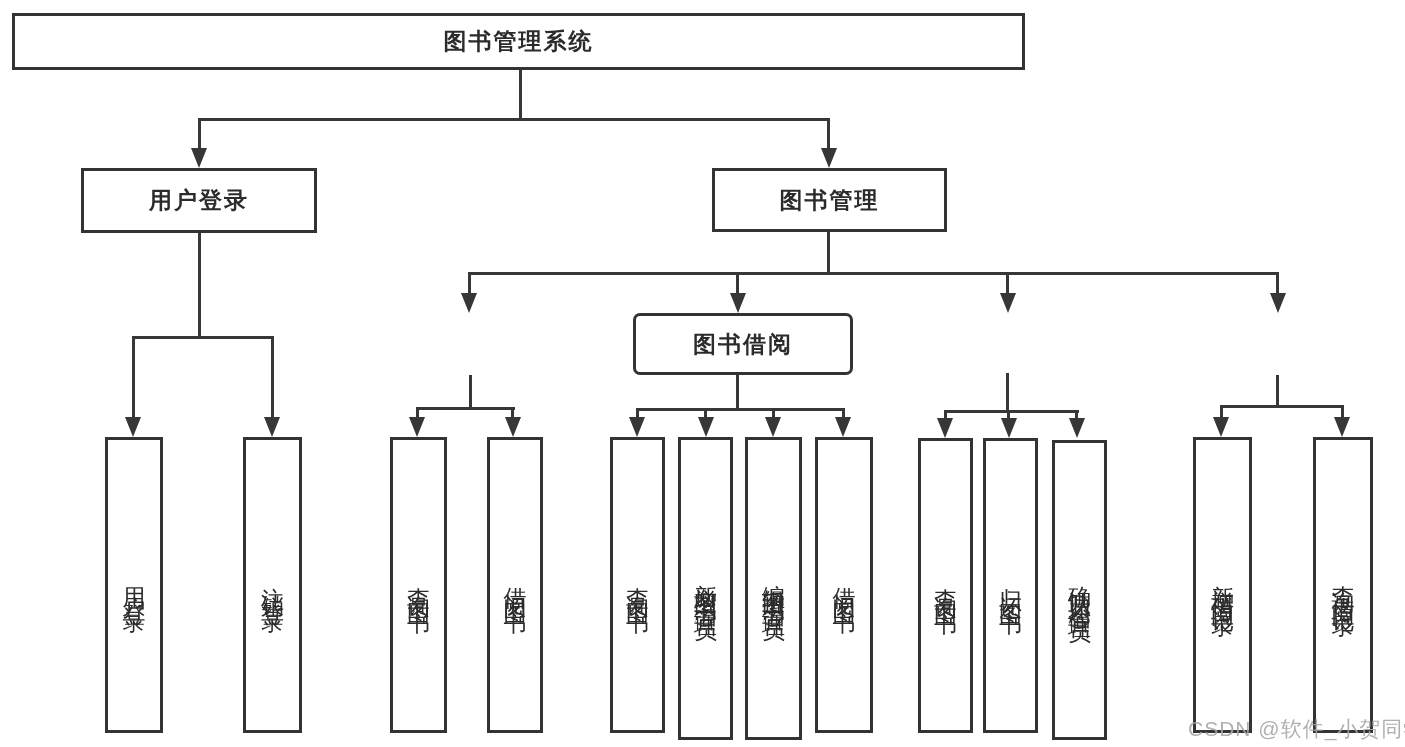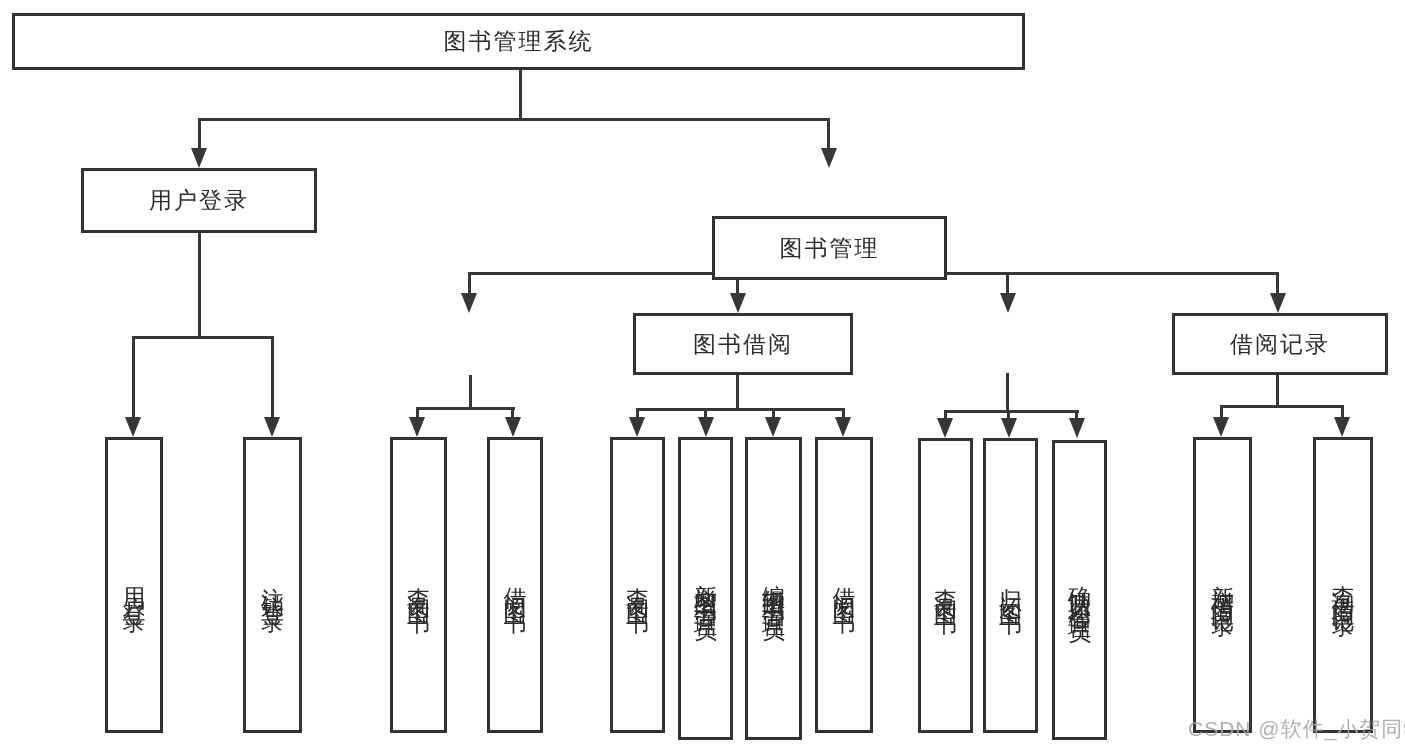--- a/index.html
+++ b/index.html
@@ -4,21 +4,21 @@
 <style>
   html,body { margin:0; padding:0; background:#ffffff; }
   .canvas {
     position:relative; width:1405px; height:747px; background:#ffffff;
     font-family:"Liberation Sans", sans-serif; overflow:hidden;
   }
   
   .hbox {
     position:absolute; box-sizing:border-box; background:#ffffff;
     border:3px solid #333333; display:flex; align-items:center; justify-content:center;
-    font-size:23px; color:#2b2b2b; letter-spacing:2px; z-index:2;
+    font-size:23px; color:#2b2b2b; letter-spacing:2px; z-index:2;font-weight:bold;
   }
   
   .vbox {
     position:absolute; box-sizing:border-box; background:#ffffff;
     border:3px solid #333333; display:flex; align-items:center; justify-content:center;
     z-index:2;
   }
   .vtext {
     writing-mode:vertical-rl; text-orientation:mixed;
     font-size:23px; color:#2b2b2b; letter-spacing:8px; line-height:1; white-space:nowrap;
@@ -50,21 +50,21 @@
   <div class="vline" style="left:519px; top:70px;  height:48px;"></div>
   <div class="hline" style="left:198px; top:118px; width:632px;"></div>
   <div class="vline" style="left:198px; top:118px; height:32px;"></div>
   <div class="vline" style="left:827px; top:118px; height:32px;"></div>
   <div class="arr" style="left:191px; top:148px;"></div>
   <div class="arr" style="left:821px; top:148px;"></div>
 
   <div class="hbox" style="left:81px; top:168px; width:236px; height:65px;">
     <span>用户登录</span>
   </div>
-  <div class="hbox" style="left:712px; top:168px; width:235px; height:64px;margin-top:48px;">
+  <div class="hbox" style="left:712px; top:168px; width:235px; height:64px;">
     <span>图书管理</span>
   </div>
 
   <div class="vline" style="left:198px; top:233px; height:103px;"></div>
   <div class="hline" style="left:132px; top:336px; width:142px;"></div>
   <div class="vline" style="left:132px; top:336px; height:83px;"></div>
   <div class="vline" style="left:271px; top:336px; height:83px;"></div>
   <div class="arr" style="left:125px; top:417px;"></div>
   <div class="arr" style="left:264px; top:417px;"></div>
 
@@ -72,25 +72,22 @@
   <div class="hline" style="left:468px; top:272px; width:811px;"></div>
   <div class="vline" style="left:468px;  top:272px; height:23px;"></div>
   <div class="vline" style="left:736px;  top:272px; height:23px;"></div>
   <div class="vline" style="left:1006px; top:272px; height:23px;"></div>
   <div class="vline" style="left:1276px; top:272px; height:23px;"></div>
   <div class="arr" style="left:461px;  top:293px;"></div>
   <div class="arr" style="left:730px;  top:293px;"></div>
   <div class="arr" style="left:1000px; top:293px;"></div>
   <div class="arr" style="left:1270px; top:293px;"></div>
 
-  <div class="hbox" style="left:633px; top:313px; width:220px; height:62px;">
+  <div class="hbox" style="left:633px; top:313px; width:220px; height:62px;border-radius:7px;">
     <span>图书借阅</span>
-  </div>
-  <div class="hbox" style="left:1172px; top:313px; width:216px; height:62px;">
-    <span>借阅记录</span>
   </div>
 
   <div class="vline" style="left:469px; top:375px; height:32px;"></div>
   <div class="hline" style="left:416px; top:407px; width:99px;"></div>
   <div class="vline" style="left:416px; top:407px; height:12px;"></div>
   <div class="vline" style="left:511px; top:407px; height:12px;"></div>
   <div class="arr" style="left:409px; top:417px;"></div>
   <div class="arr" style="left:505px; top:417px;"></div>
 
   <div class="vline" style="left:736px; top:375px; height:33px;"></div>

